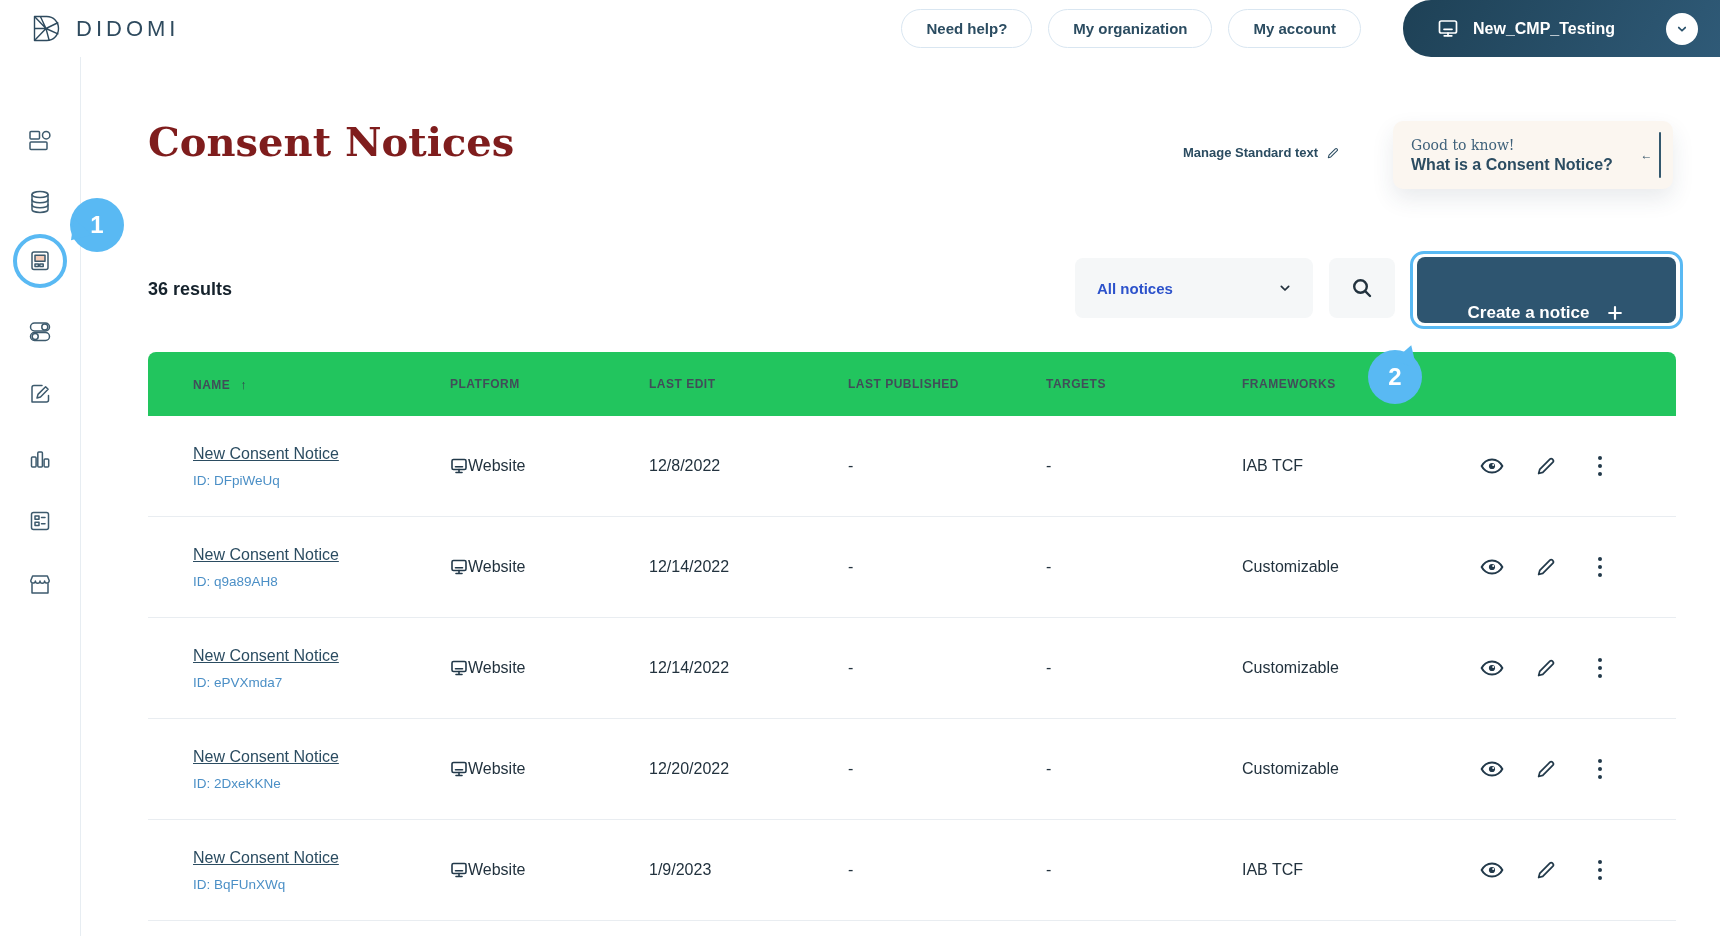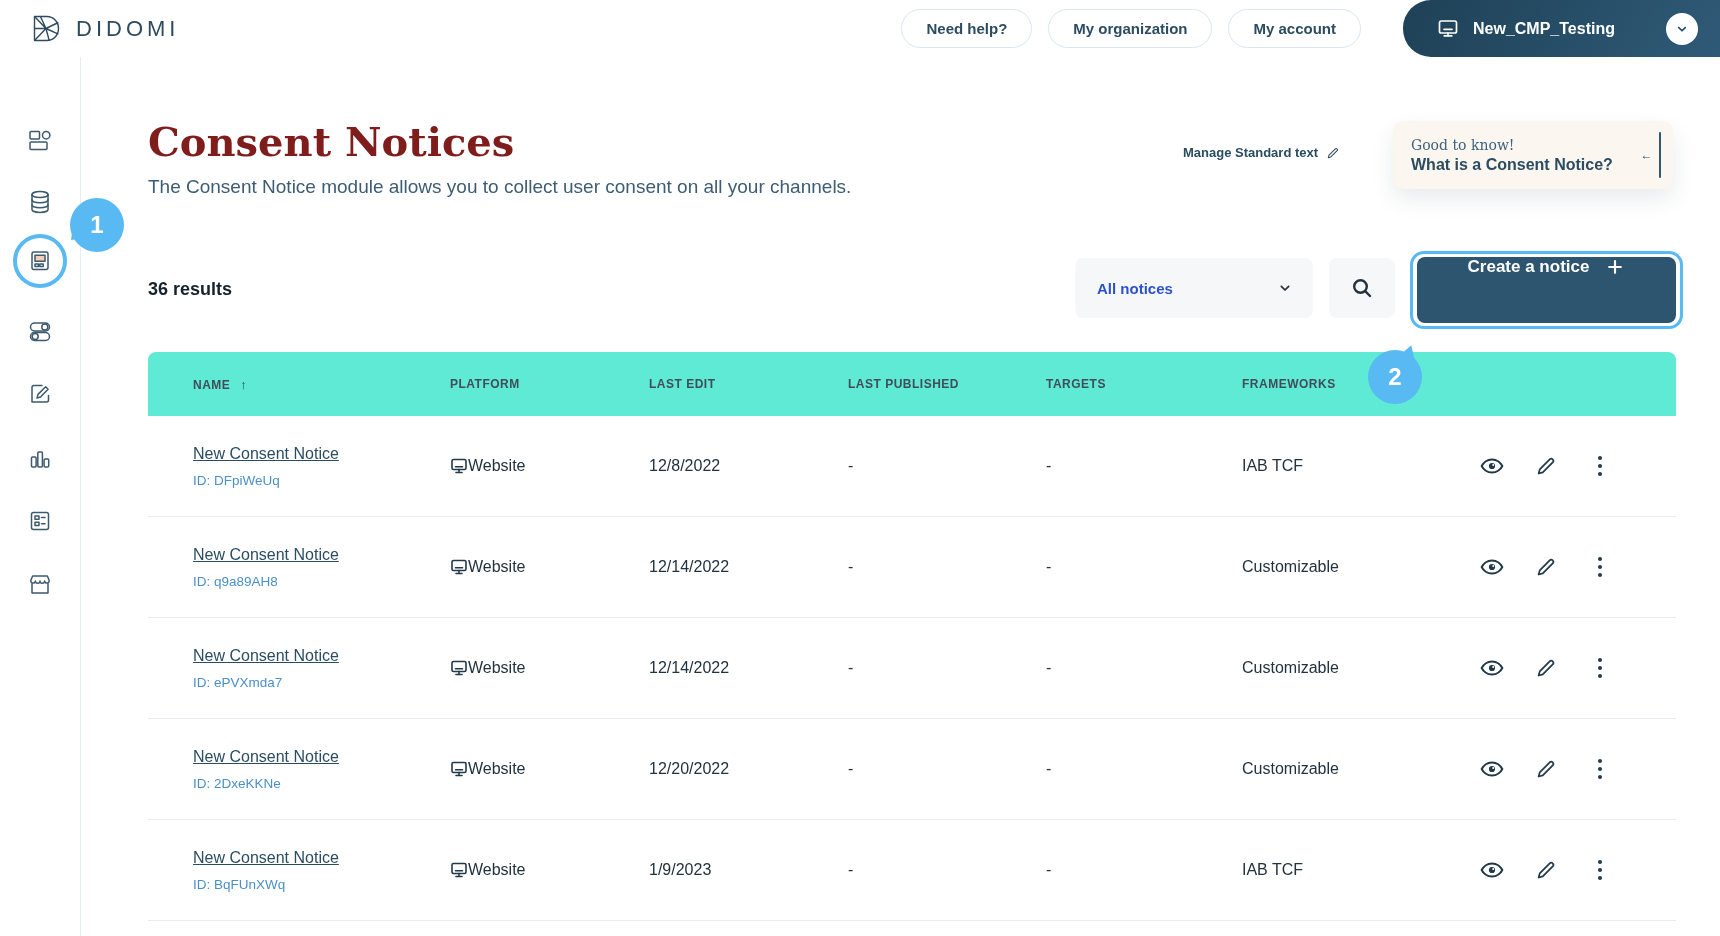--- a/index.html
+++ b/index.html
@@ -72,28 +72,28 @@
   .filter-dd { position:absolute; left:994px; top:201px; width:238px; height:60px;
     background:#f5f7f8; border-radius:8px; display:flex; align-items:center;
     justify-content:space-between; padding:0 20px 0 22px; cursor:pointer; }
   .filter-value { font-size:15px; font-weight:700; color:#2c52cb; }
   .search-btn { position:absolute; left:1248px; top:201px; width:66px; height:60px;
     background:#f5f7f8; border:none; border-radius:8px; display:flex; align-items:center;
     justify-content:center; cursor:pointer; }
   .create-ring { position:absolute; left:1329px; top:194px; width:273px; height:78px;
     border:3px solid #59b9f3; border-radius:14px; pointer-events:none; }
   .create-btn { position:absolute; left:1336px; top:200px; width:259px; height:66px;
-    background:#2e5570; border:none; border-radius:8px; display:flex; align-items:flex-start;
+    background:#2e5570; border:none; border-radius:8px; display:flex; align-items:flex-end;
     justify-content:center; gap:16px; color:#fff; font-family:inherit;
     font-size:17px; font-weight:700; cursor:pointer; }
 
   
   .table { position:absolute; left:67px; top:295px; width:1528px; }
   .thead { display:grid; grid-template-columns:302px 199px 199px 198px 196px 196px 1fr;
-    height:64px; align-items:center; background:#5eead4; border-radius:8px 8px 0 0; }
+    height:64px; align-items:center; background:#22c55e; border-radius:8px 8px 0 0; }
   .th { font-size:12px; font-weight:700; letter-spacing:.5px; color:#414d59; cursor:pointer; }
   .th:first-child { padding-left:45px; }
   .sort-arrow { margin-left:10px; font-size:13px; color:#33404c; }
   .trow { display:grid; grid-template-columns:302px 199px 199px 198px 196px 196px 1fr;
     height:101px; align-items:center; background:#fff; border-bottom:1px solid #e9edf1;
     font-size:16px; color:#22323e; }
   .c-name { padding-left:45px; display:flex; flex-direction:column; gap:10px; }
   .notice-link { color:#2b4c61; text-decoration:underline; font-size:16px; cursor:pointer; width:max-content; }
   .notice-id { font-size:13.5px; color:#4b8fc6; }
   .c-platform { display:flex; align-items:center; }
@@ -208,21 +208,20 @@
   </aside>
 
   <div class="anno-badge badge-1">
     <span>1</span>
     <span class="tail"></span>
   </div>
 
   <main class="main">
 
     <h1 class="page-title">Consent Notices</h1>
-    <p class="page-subtitle">The Consent Notice module allows you to collect user consent on all your channels.</p>
 
     <div class="manage-link">
       <span>Manage Standard text</span>
       <svg width="14" height="14" viewBox="0 0 24 24">
         <path d="M4 20l1.2-4.3L16 5a1.9 1.9 0 0 1 2.7 0l.4.4a1.9 1.9 0 0 1 0 2.7L8.3 18.8 4 20Z" fill="none" stroke="#2b4c61" stroke-width="1.8" stroke-linejoin="round"></path>
       </svg>
     </div>
 
     <div class="callout">
       <div class="callout-texts">

